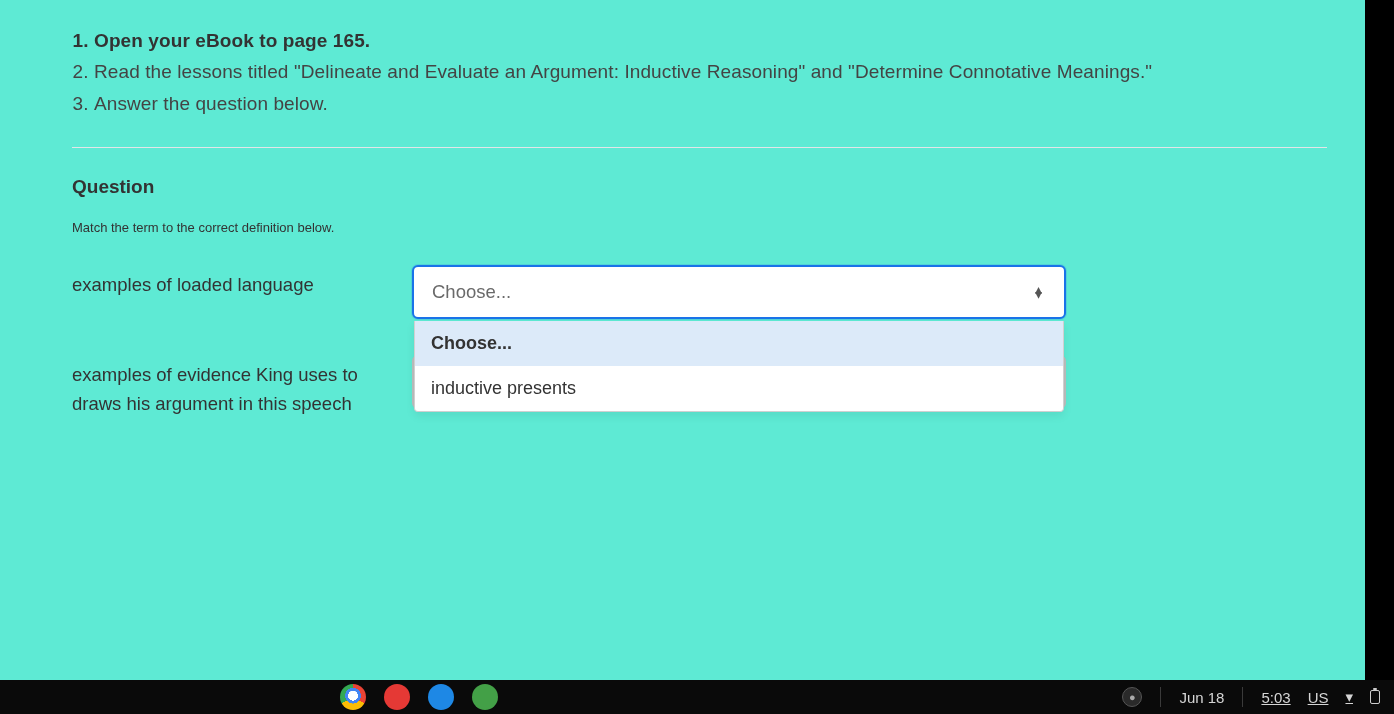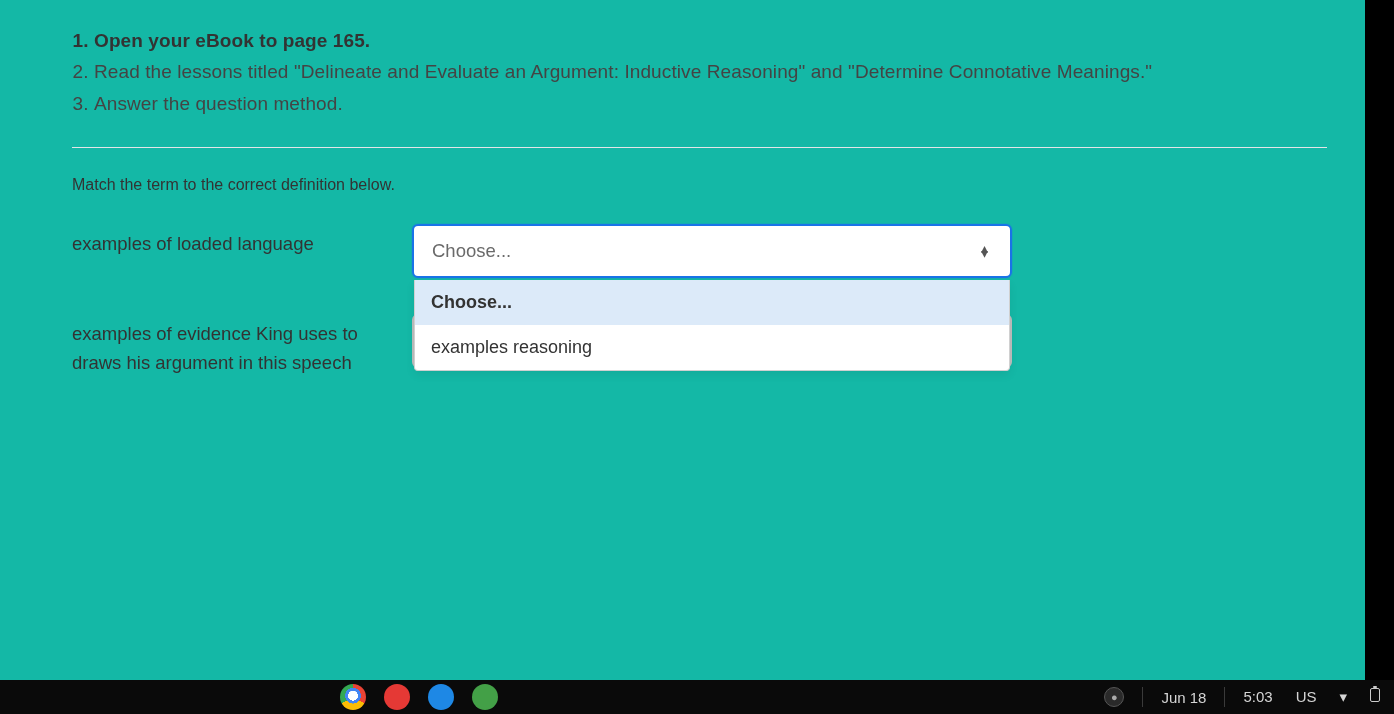--- a/index.html
+++ b/index.html
@@ -5,21 +5,21 @@
     * { margin: 0; padding: 0; box-sizing: border-box; }
     body {
       font-family: Arial, sans-serif;
       background: #f4f5f6;
       width: 1394px;
       height: 714px;
       overflow: hidden;
       position: relative;
     }
     .page {
-      background: #14b8a6;
+      background: #5eead4;
       width: 1365px;
       height: 680px;
       padding: 25px 38px 4px 72px;
       color: #3a3a3a;
       position: relative;
     }
     .instr-list {
       list-style: decimal;
       padding-left: 22px;
       margin-bottom: 28px;
@@ -36,40 +36,40 @@
       border-top: 1px solid #e4e5e7;
       margin: 10px 0 28px 0;
     }
     .q-heading {
       font-size: 19px;
       font-weight: 700;
       color: #333;
       margin-bottom: 22px;
     }
     .q-prompt {
-      font-size: 16px;
+      font-size: 13px;
       color: #333;
       margin-bottom: 30px;
     }
     .match-table { display: block; }
     .match-row {
       display: flex;
       align-items: flex-start;
       margin-bottom: 36px;
       gap: 40px;
     }
     .term-col {
       width: 300px;
       font-size: 18.5px;
       color: #333;
       line-height: 1.55;
       padding-top: 6px;
     }
     .select-col {
-      width: 600px;
+      width: 654px;
       position: relative;
     }
     .select-box {
       border: 2px solid #bdbdbd;
       border-radius: 6px;
       height: 54px;
       display: flex;
       align-items: center;
       padding: 0 18px;
       font-size: 18.5px;
@@ -140,21 +140,21 @@
       width: 26px; height: 26px; border-radius: 50%;
       display: flex; align-items: center; justify-content: center;
       font-size: 13px;
     }
     .chrome { background: radial-gradient(circle at 50% 45%, #fff 25%, #4285f4 26% 40%, transparent 41%), conic-gradient(#ea4335 0 120deg, #fbbc05 120deg 240deg, #34a853 240deg 360deg); }
     .redc { background: #e53935; }
     .bluec { background: #1e88e5; }
     .greenc { background: #43a047; }
     .tb-right { display: flex; align-items: center; gap: 18px; font-size: 15px; }
     .tb-right .pill {
-      display: flex; align-items: flex-start; gap: 23px;
+      display: flex; align-items: center; gap: 17px; text-decoration: underline;
     }
     .wifi { font-size: 15px; }
     .battery {
       width: 10px; height: 14px; border: 1.5px solid #ccc; border-radius: 2px; position: relative;
     }
     .battery::before {
       content:""; position:absolute; top:-3px; left:2px; width:4px; height:2px; background:#ccc; border-radius:1px;
     }
     .sep { width:1px; height:20px; background:#3a3a3a; }
     .status-circle {
@@ -163,42 +163,43 @@
       color:#aaa; font-size:11px;
     }
   </style>
 </head>
 <body>
 
 <div class="page">
   <ol class="instr-list">
     <li>Open your eBook to page 165.</li>
     <li>Read the lessons titled "Delineate and Evaluate an Argument: Inductive Reasoning" and "Determine Connotative Meanings."</li>
-    <li>Answer the question method.</li>
+    <li>Answer the question below.</li>
   </ol>
 
   <hr class="divider">
 
+  <div class="q-heading">Question</div>
   <div class="q-prompt">Match the term to the correct definition below.</div>
 
   <div class="match-table">
 
     <div class="match-row">
       <div class="term-col">examples of loaded language</div>
       <div class="select-col">
         <div class="select-box focused">
           <span>Choose...</span>
           <span class="caret">
             <span>▴</span>
               <span>▾</span>
           </span>
         </div>
         <div class="dropdown-panel">
           <div class="dropdown-option placeholder">Choose...</div>
-          <div class="dropdown-option">examples reasoning</div>
+          <div class="dropdown-option">inductive presents</div>
         </div>
       </div>
     </div>
 
 
 
     <div class="match-row">
       <div class="term-col">examples of evidence King uses to draws his argument in this speech</div>
       <div class="select-col">
         <div class="select-box">

